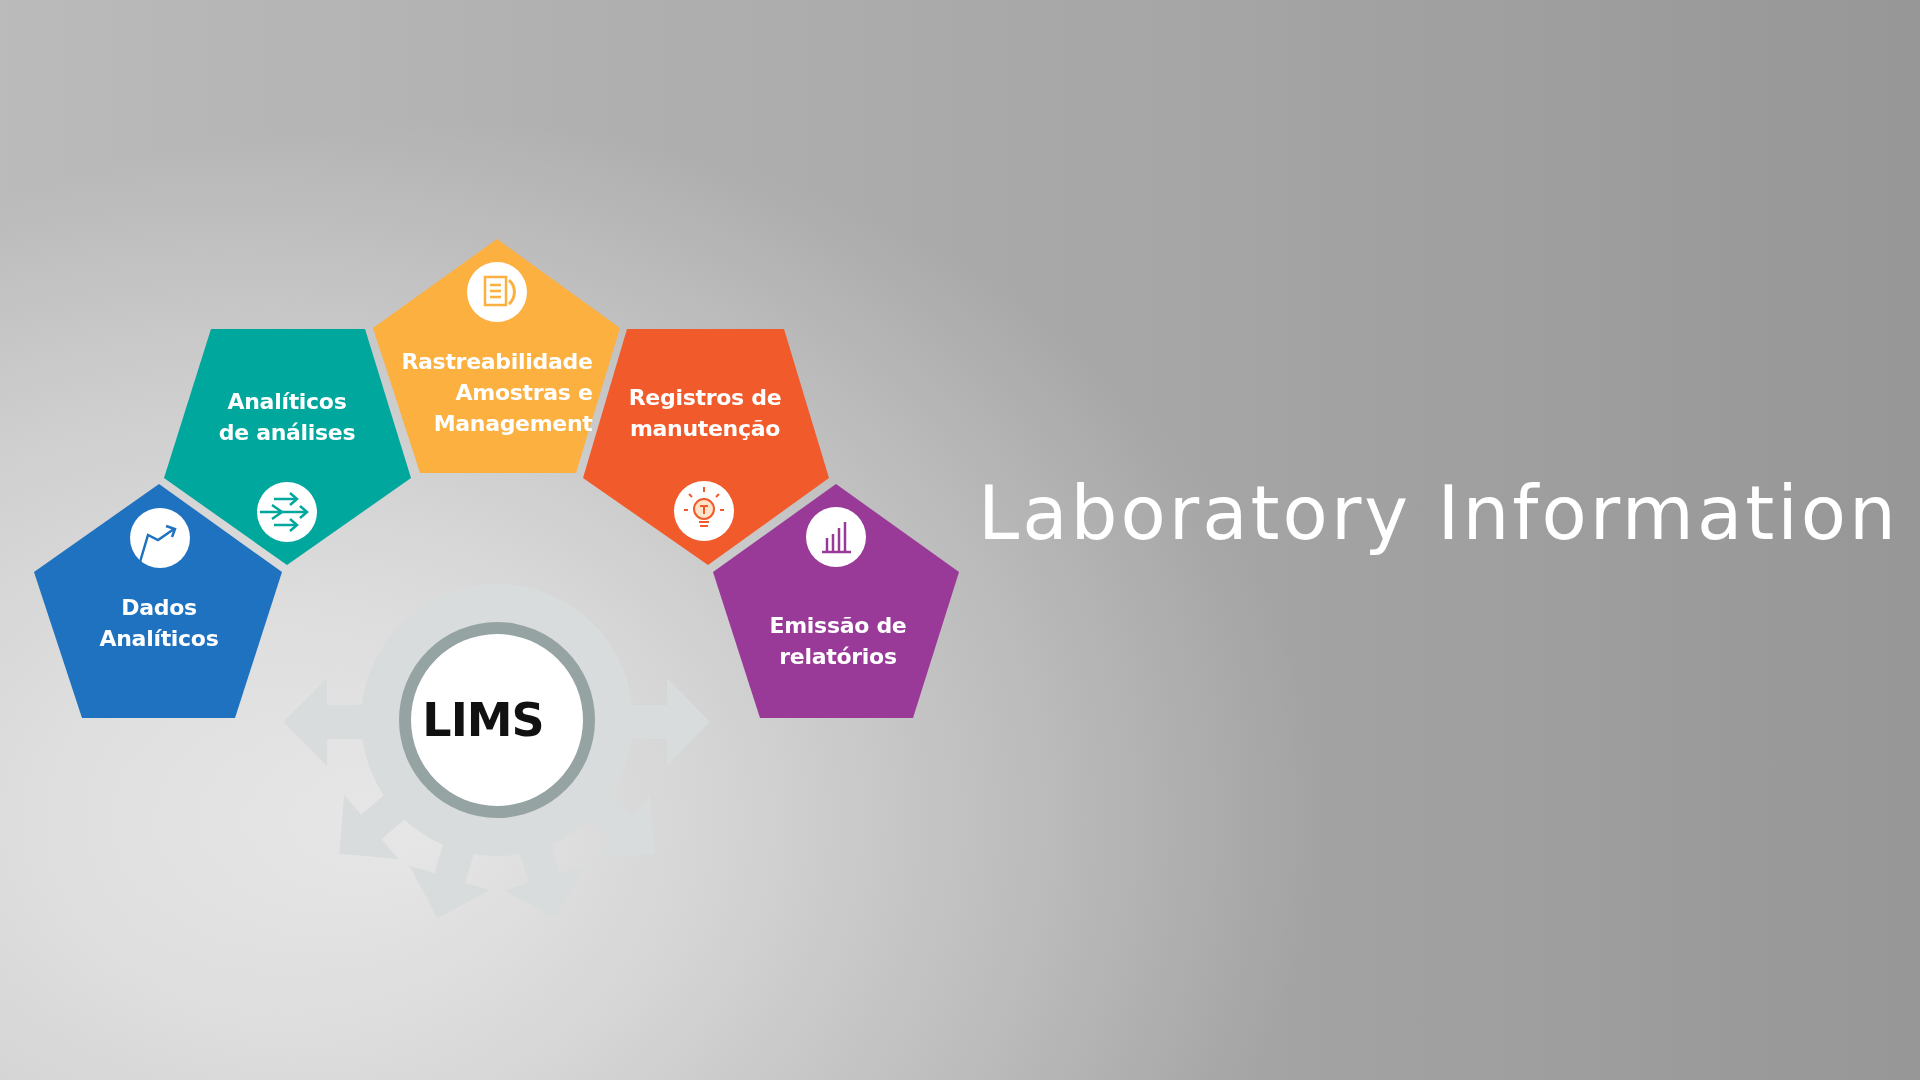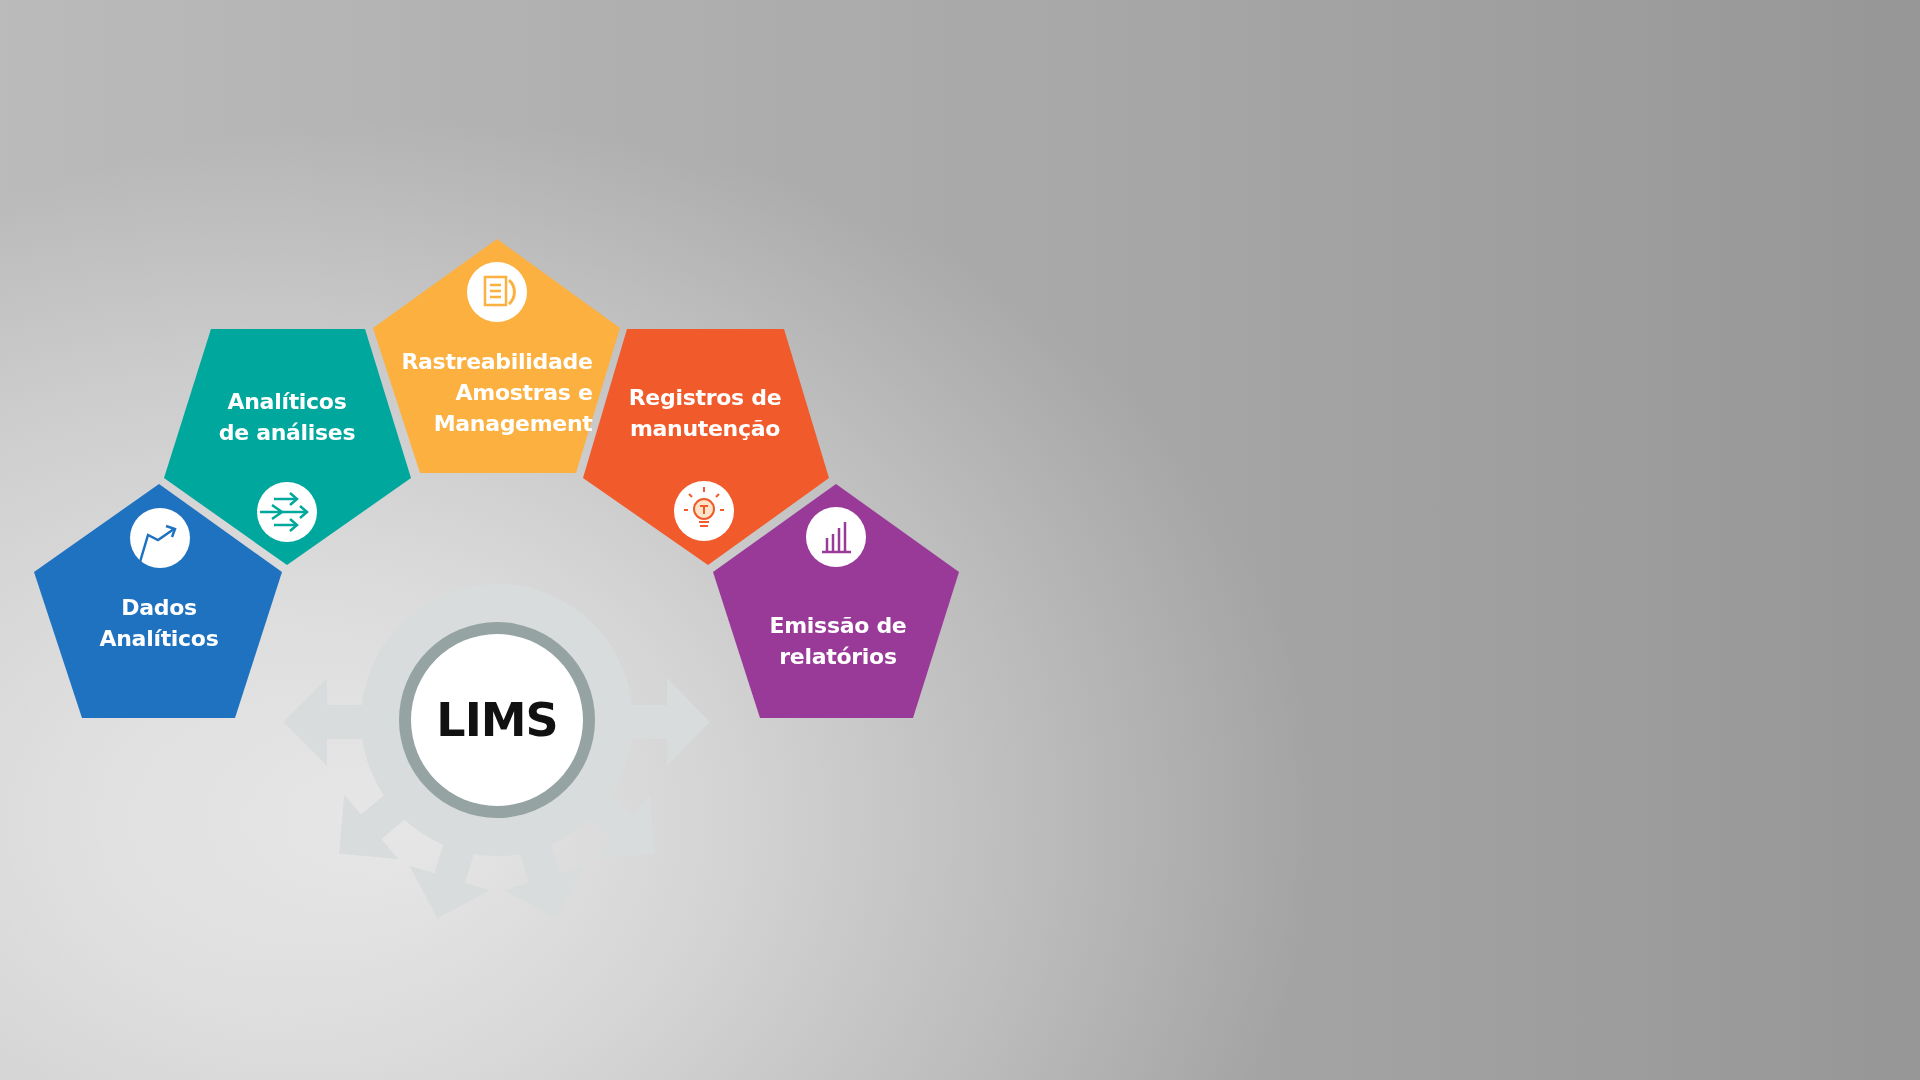--- a/index.html
+++ b/index.html
@@ -11,21 +11,21 @@
     font-family: "DejaVu Sans", "Liberation Sans", sans-serif;
   }
   .diagram { position:absolute; left:0; top:0; width:1920px; height:1080px; }
   .label {
     position:absolute; color:#ffffff; font-weight:bold; font-size:22px;
     line-height:31px; text-align:center; white-space:nowrap;
     transform: translateX(-50%);
     letter-spacing:-0.3px;
   }
   .lims-text {
-    position:absolute; left:497px; top:720px; transform:translate(-50%,-50%);
+    position:absolute; left:483px; top:720px; transform:translate(-50%,-50%);
     font-size:46px; font-weight:bold; color:#111; letter-spacing:-1px;
   }
   .title {
     position:absolute; left:978px; top:468px; color:#ffffff;
     font-family: "DejaVu Sans", sans-serif; font-weight:normal;
     font-size:74px; line-height:90px; letter-spacing:3px;
     white-space:nowrap;
   }
   .title .line2 { letter-spacing:7.5px; }
 </style>
@@ -138,13 +138,14 @@
   <div>manutenção</div>
 </div>
 <div class="label" style="left:838px; top:598px;margin-top:12px;">
   <div>Emissão de</div>
   <div>relatórios</div>
 </div>
 
 <div class="lims-text">LIMS</div>
 
 <div class="title">
+  <div class="line1">Laboratory Information</div>
 </div>
 
 </body></html>

